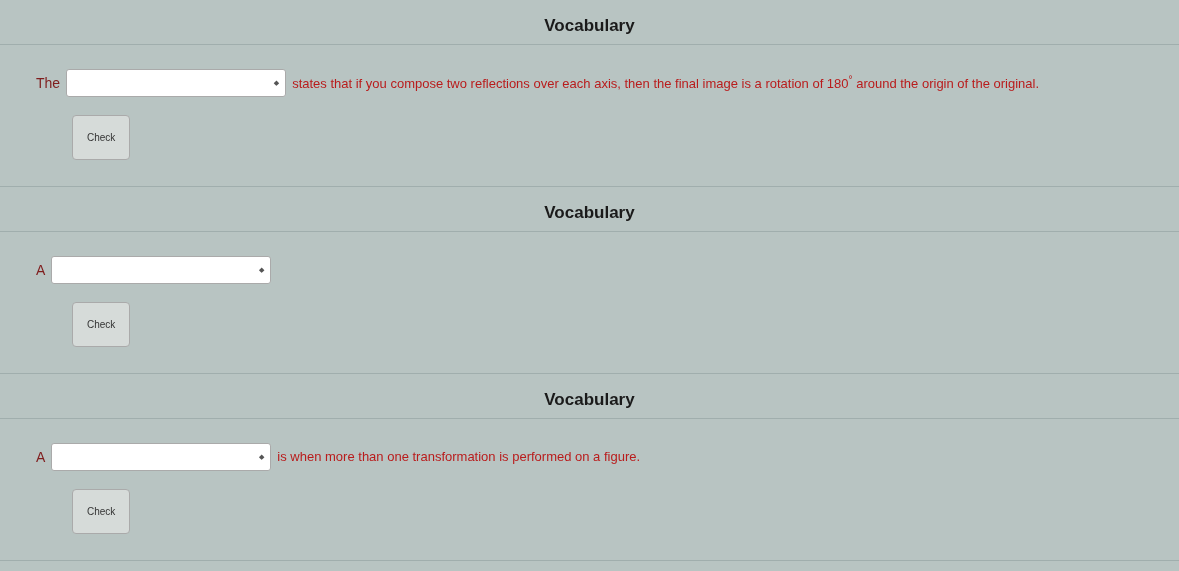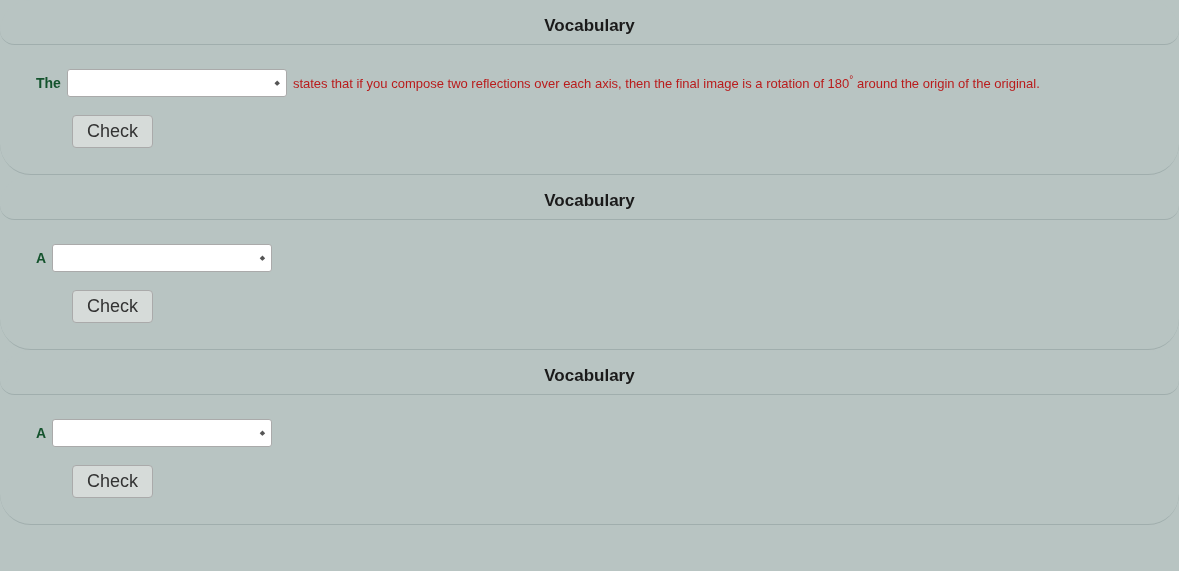--- a/index.html
+++ b/index.html
@@ -1,19 +1,18 @@
 <!DOCTYPE html>
 <html><head>
   <meta charset="utf-8">
   <style>
     * {
       box-sizing: border-box;
       margin: 0;
       padding: 0;
-      border-radius: 31px;
     }
 
     body {
       font-family: Arial, sans-serif;
       background-color: #b8c4c2;
       width: 1179px;
       min-height: 571px;
     }
 
     .section {
@@ -35,22 +34,22 @@
     .question-row {
       display: flex;
       align-items: center;
       padding: 10px 36px;
       gap: 6px;
       flex-wrap: wrap;
     }
 
     .prefix-label {
       font-size: 14px;
-      color: #14532d;
-      font-weight: bold;
+      color: #7f1d1d;
+      font-weight: normal;
       white-space: nowrap;
     }
 
     .dropdown-select {
       appearance: none;
       -webkit-appearance: none;
       background-color: #ffffff;
       border: 1px solid #aaa;
       border-radius: 3px;
       padding: 4px 22px 4px 8px;
@@ -83,22 +82,22 @@
       color: #b91c1c;
       line-height: 1.5;
       flex: 1;
     }
 
     .check-button {
       display: inline-block;
       background-color: #d6dbd9;
       border: 1px solid #aaa;
       border-radius: 4px;
-      padding: 5px 14px;
-      font-size: 18px;
+      padding: 16px 14px;
+      font-size: 10px;
       color: #333;
       cursor: pointer;
       margin-left: 36px;
       margin-top: 4px;
     }
 
     .button-row {
       padding: 4px 36px 6px 36px;
     }
 
@@ -146,19 +145,20 @@
 
   <div class="section">
     <div class="section-header">Vocabulary</div>
     <div class="question-row">
       <span class="prefix-label">A</span>
       <div class="select-wrapper">
         <select class="dropdown-select">
           <option value=""></option>
         </select>
       </div>
+      <span class="sentence-text">is when more than one transformation is performed on a figure.</span>
     </div>
     <div class="button-row">
       <button class="check-button">Check</button>
     </div>
   </div>
 
 </div>
 
 </body></html>

